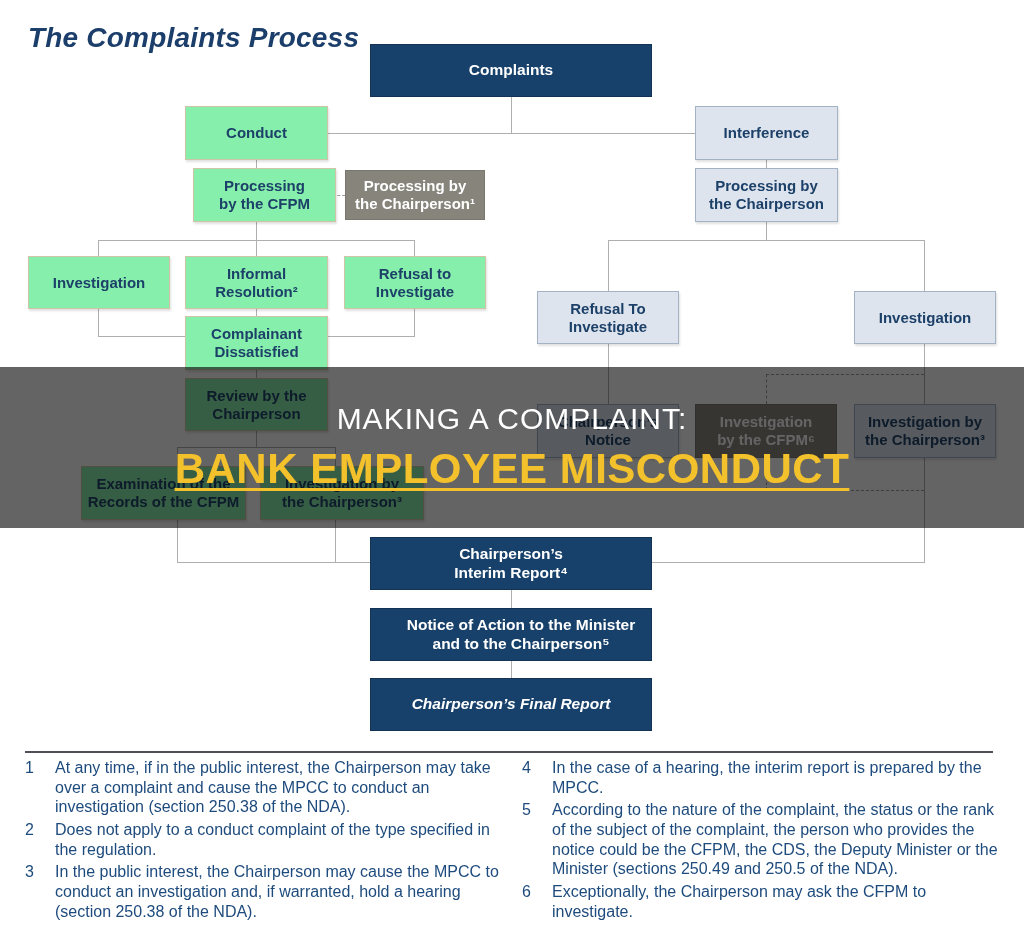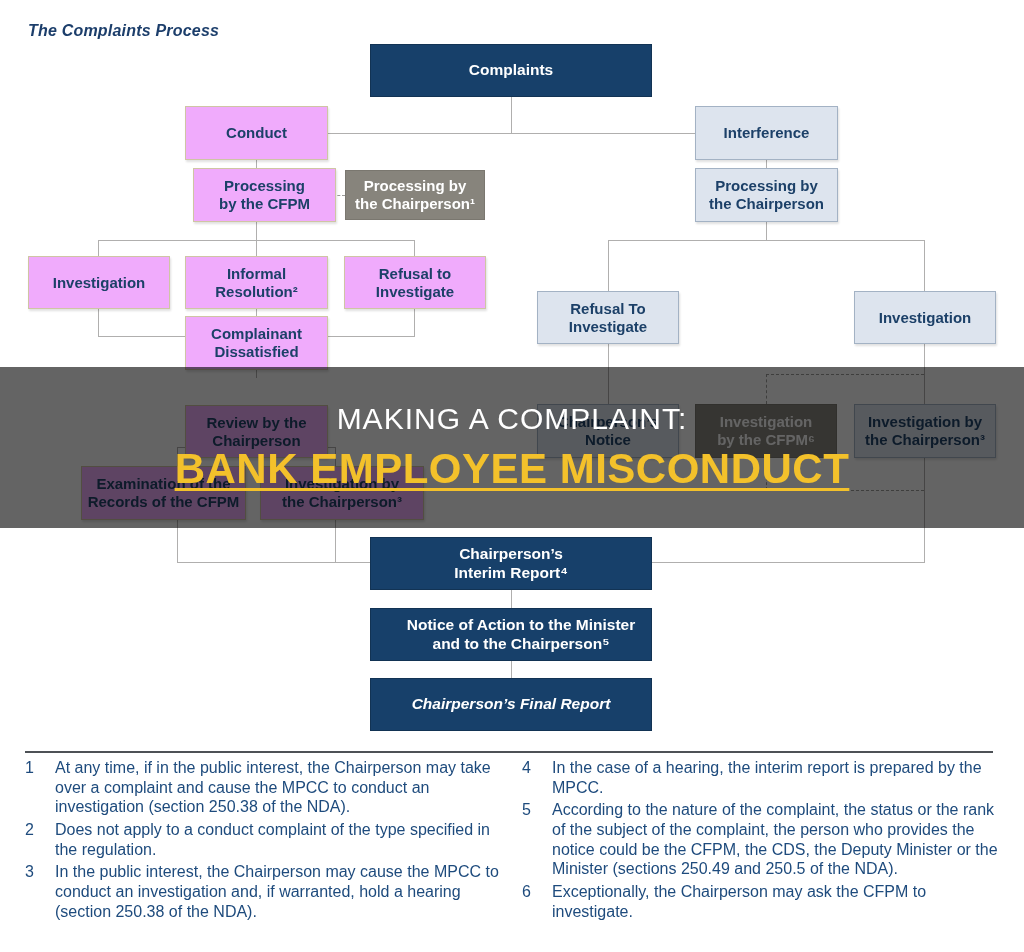--- a/index.html
+++ b/index.html
@@ -3,31 +3,31 @@
 <meta charset="utf-8">
 <style>
   html,body{margin:0;padding:0;}
   body{
     width:1024px;height:952px;position:relative;background:#ffffff;
     font-family:"Liberation Sans","DejaVu Sans",sans-serif;overflow:hidden;
   }
   .abs{position:absolute;}
   
   .page-title{
-    left:28px;top:22px;font-size:16px;font-weight:bold;font-style:italic;
+    left:28px;top:22px;font-size:28px;font-weight:bold;font-style:italic;
     color:#1c3e6b;letter-spacing:0.2px;
   }
   
   .box{
     display:flex;align-items:center;justify-content:center;text-align:center;
     font-weight:bold;font-size:15px;line-height:1.18;white-space:pre-line;
     z-index:2;box-sizing:border-box;
   }
   .box-navy{background:#17406a;color:#ffffff;border:1px solid #123354;font-size:15.5px;}
-  .box-cream{background:#f0abfc;color:#1c4068;border:1px solid #cfc5a4;box-shadow:1px 2px 2px rgba(0,0,0,0.12);}
+  .box-cream{background:#86efac;color:#1c4068;border:1px solid #cfc5a4;box-shadow:1px 2px 2px rgba(0,0,0,0.12);}
   .box-blue{background:#dde4ee;color:#1c4068;border:1px solid #a3b2c4;box-shadow:1px 2px 2px rgba(0,0,0,0.12);}
   .box-gray{background:#87847c;color:#ffffff;border:1px solid #7a776f;}
   
   .hline{height:1px;background:#b0afae;z-index:1;}
   .vline{width:1px;background:#b0afae;z-index:1;}
   .hdash{height:0;border-top:1px dashed #9b9b99;background:none;z-index:1;}
   .vdash{width:0;border-left:1px dashed #9b9b99;background:none;z-index:1;}
   
   .overlay{
     left:0;top:367px;width:1024px;height:161px;background:rgba(5,5,5,0.62);
@@ -102,21 +102,21 @@
 the Chairperson¹</div>
 <div class="abs box box-blue" style="left:695px;top:168px;width:143px;height:54px;">Processing by
 the Chairperson</div>
 <div class="abs box box-cream" style="left:28px;top:256px;width:142px;height:53px;">Investigation</div>
 <div class="abs box box-cream" style="left:185px;top:256px;width:143px;height:53px;">Informal
 Resolution²</div>
 <div class="abs box box-cream" style="left:344px;top:256px;width:142px;height:53px;">Refusal to
 Investigate</div>
 <div class="abs box box-cream" style="left:185px;top:316px;width:143px;height:54px;">Complainant
 Dissatisfied</div>
-<div class="abs box box-cream" style="left:185px;top:378px;width:143px;height:53px;margin-top:27px;">Review by the
+<div class="abs box box-cream" style="left:185px;top:378px;width:143px;height:53px;">Review by the
 Chairperson</div>
 <div class="abs box box-cream" style="left:81px;top:466px;width:165px;height:54px;">Examination of the
 Records of the CFPM</div>
 <div class="abs box box-cream" style="left:260px;top:466px;width:164px;height:54px;">Investigation by
 the Chairperson³</div>
 <div class="abs box box-blue" style="left:537px;top:291px;width:142px;height:53px;">Refusal To
 Investigate</div>
 <div class="abs box box-blue" style="left:854px;top:291px;width:142px;height:53px;">Investigation</div>
 <div class="abs box box-blue" style="left:537px;top:404px;width:142px;height:54px;">Chairperson’s
 Notice</div>

